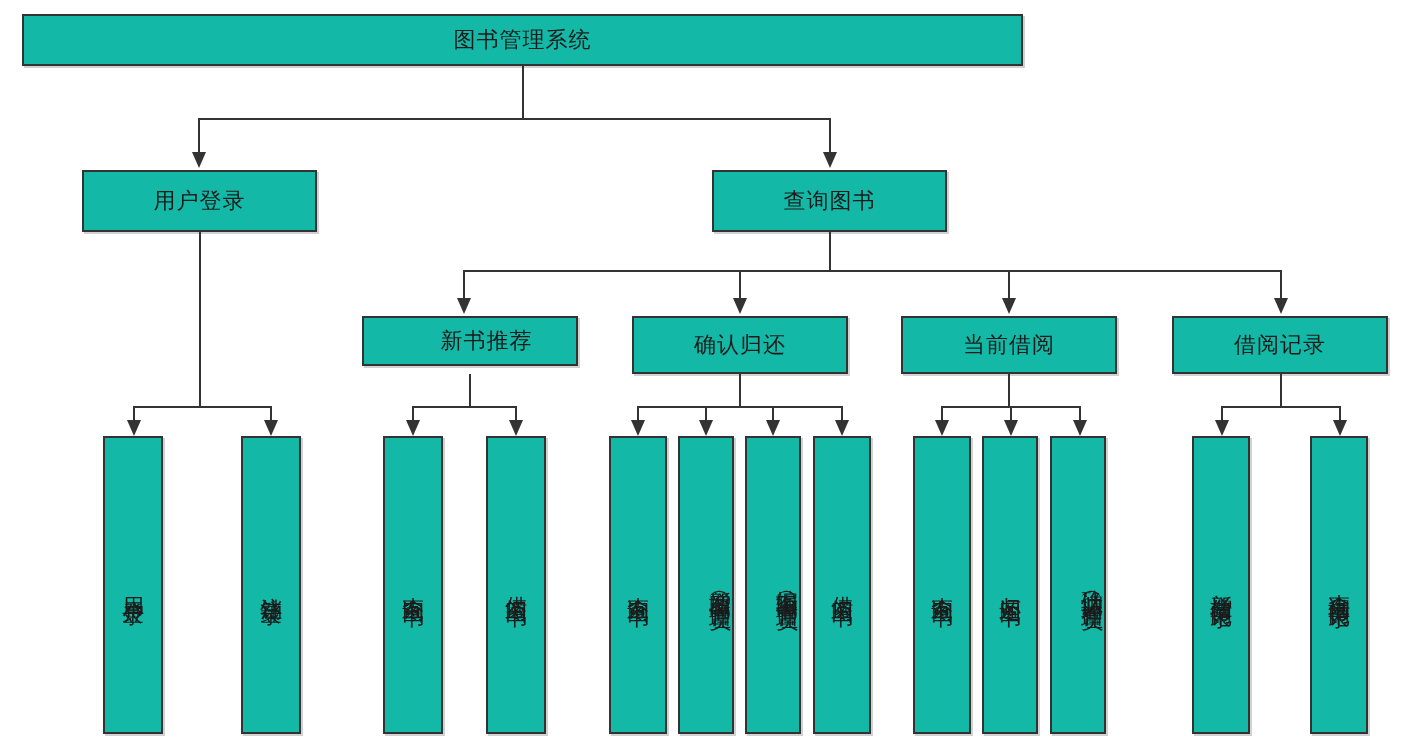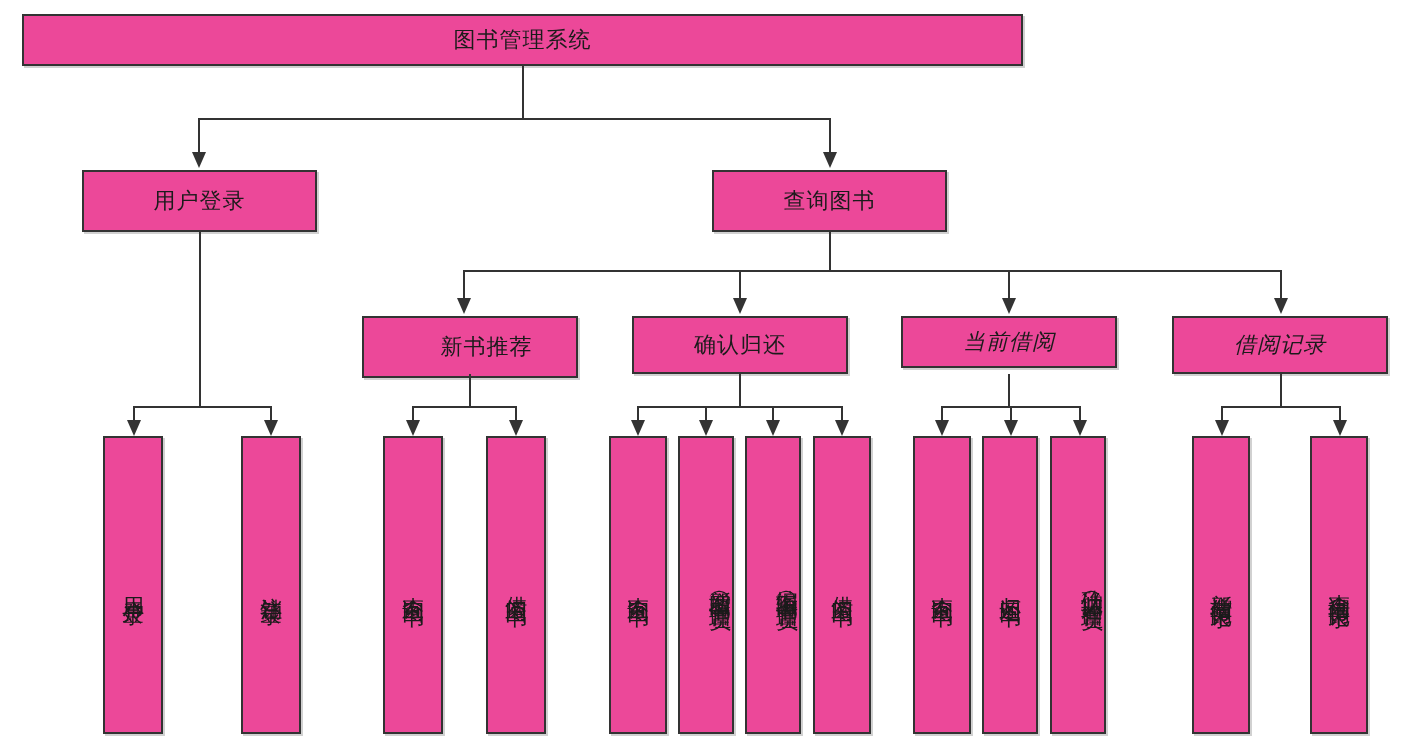--- a/index.html
+++ b/index.html
@@ -11,21 +11,21 @@
     position:relative;
     width:1405px;
     height:747px;
     background:#ffffff;
     overflow:hidden;
   }
   
   .node{
     position:absolute;
     box-sizing:border-box;
-    background:#ec4899;
+    background:#14b8a6;
     border:2px solid #333333;
     box-shadow:2px 2px 0 rgba(0,0,0,.18);
     display:flex;
     align-items:center;
     justify-content:center;
     text-align:center;
     line-height:1.12;
     color:#1b1b1b;
   }
   .node.h{            
@@ -112,30 +112,30 @@
   <div class="hline" style="left:463px;top:270px;width:818px;"></div>
   <div class="vline" style="left:463px;top:270px;height:30px;"></div>
   <div class="arrow" style="left:457px;top:298px;"></div>
   <div class="vline" style="left:739px;top:270px;height:30px;"></div>
   <div class="arrow" style="left:733px;top:298px;"></div>
   <div class="vline" style="left:1008px;top:270px;height:30px;"></div>
   <div class="arrow" style="left:1002px;top:298px;"></div>
   <div class="vline" style="left:1280px;top:270px;height:30px;"></div>
   <div class="arrow" style="left:1274px;top:298px;"></div>
 
-  <div class="node h" style="left:362px;top:316px;width:216px;height:62px;padding-left:33px;">
+  <div class="node h" style="left:362px;top:316px;width:216px;height:50px;padding-left:33px;">
     <span class="lbl">新书推荐</span>
   </div>
   <div class="node h" style="left:632px;top:316px;width:216px;height:58px;">
     <span class="lbl">确认归还</span>
   </div>
-  <div class="node h" style="left:901px;top:316px;width:216px;height:52px;font-style:italic;">
+  <div class="node h" style="left:901px;top:316px;width:216px;height:58px;">
     <span class="lbl">当前借阅</span>
   </div>
-  <div class="node h" style="left:1172px;top:316px;width:216px;height:58px;font-style:italic;">
+  <div class="node h" style="left:1172px;top:316px;width:216px;height:58px;">
     <span class="lbl">借阅记录</span>
   </div>
 
   <div class="vline" style="left:469px;top:374px;height:32px;"></div>
   <div class="hline" style="left:412px;top:406px;width:104px;"></div>
   <div class="vline" style="left:412px;top:406px;height:16px;"></div>
   <div class="arrow" style="left:406px;top:420px;"></div>
   <div class="vline" style="left:515px;top:406px;height:16px;"></div>
   <div class="arrow" style="left:509px;top:420px;"></div>
 

